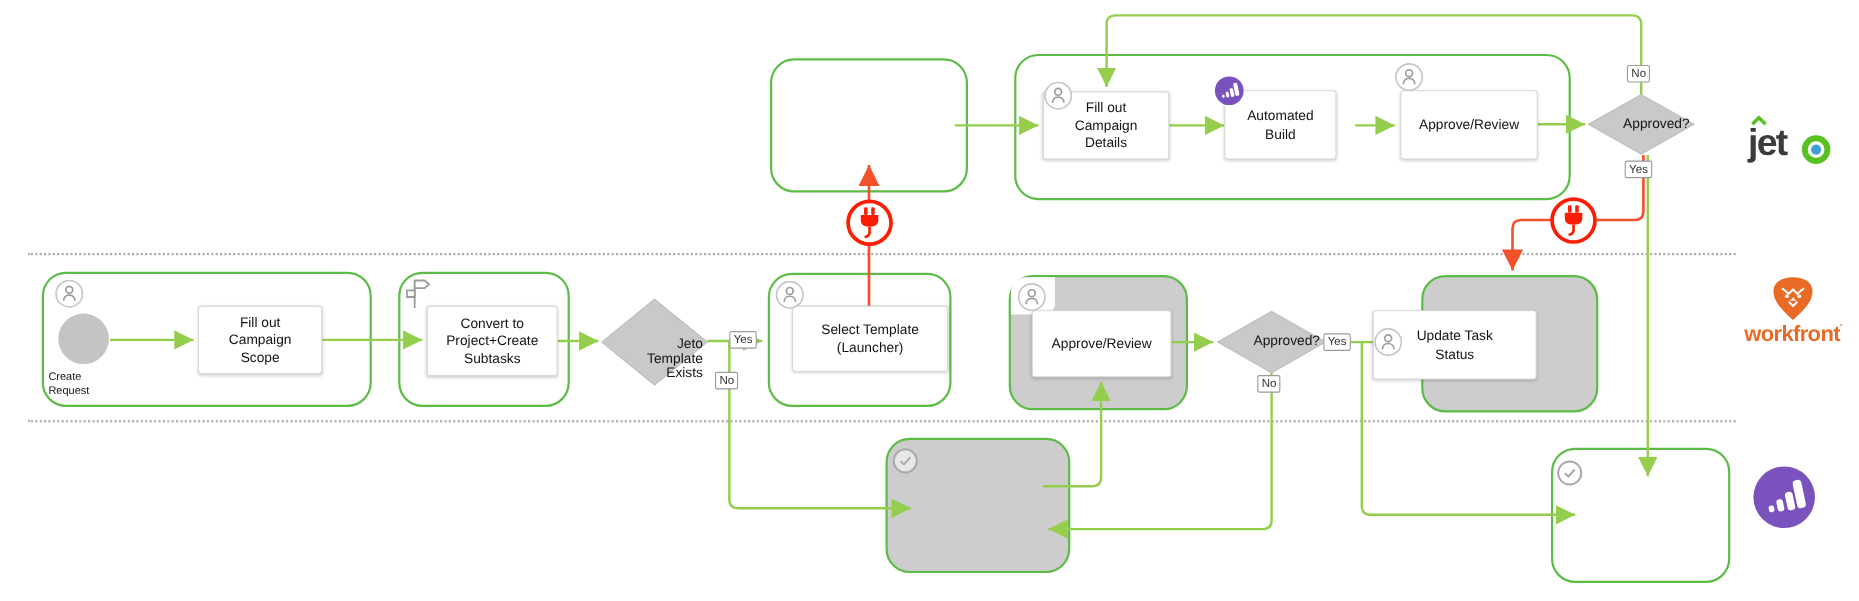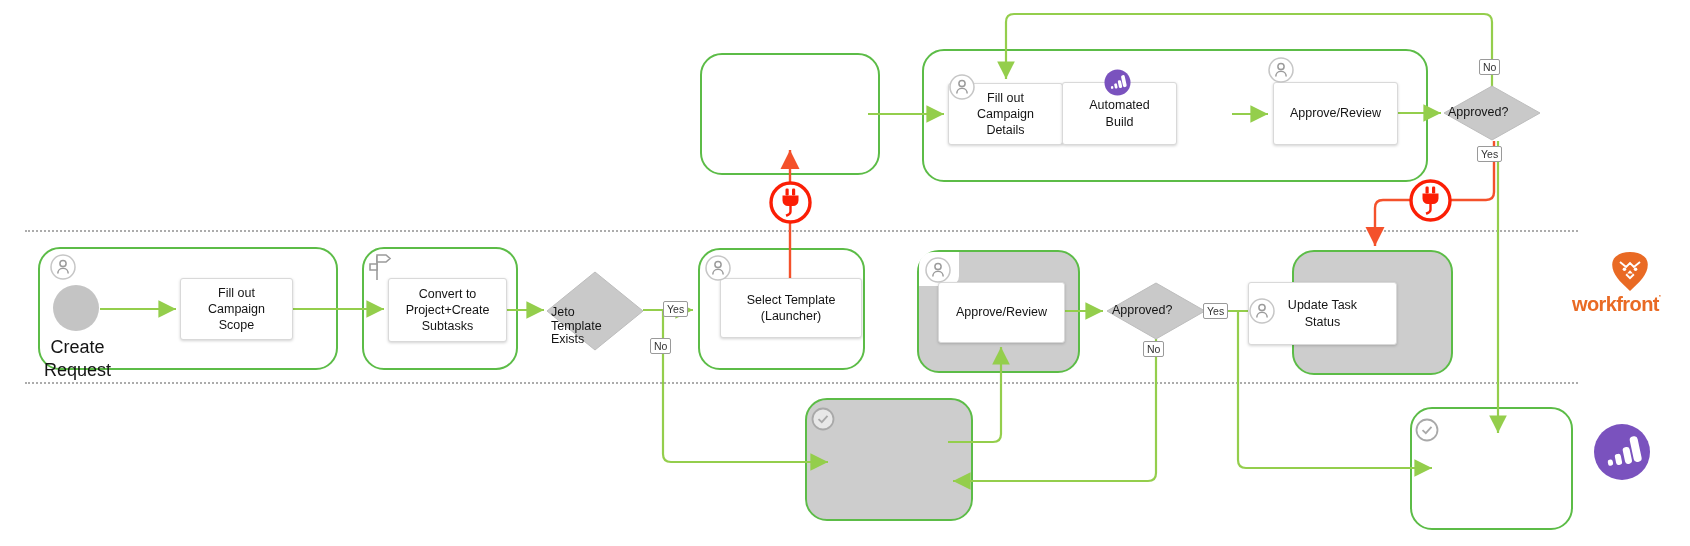--- a/index.html
+++ b/index.html
@@ -9,35 +9,35 @@
   }
   .sep{position:absolute;left:25px;width:1553px;height:0;border-top:2.5px dotted #ACACAC;}
   .container{position:absolute;border:2px solid #5CBC47;border-radius:22px;background:transparent;box-sizing:border-box;}
   .container.gray{background:#CDCDCD;}
   .node-box{
     position:absolute;background:#fff;border:1px solid #D9D9D9;border-radius:3px;
     box-shadow:0 1px 3px rgba(0,0,0,.18);display:flex;align-items:center;justify-content:center;
     text-align:center;font-size:12.5px;line-height:1.3;white-space:pre-line;box-sizing:border-box;z-index:6;
   }
   .svg-layer{position:absolute;left:0;top:0;z-index:4;}
-  .dlabel{position:absolute;z-index:6;text-align:left;font-size:12.5px;line-height:1.08;white-space:pre-line;}
+  .dlabel{position:absolute;z-index:6;text-align:right;font-size:12.5px;line-height:1.08;white-space:pre-line;}
   .yn{
     position:absolute;z-index:7;background:#fff;border:1px solid #9A9A9A;border-radius:2px;
     font-size:10.5px;color:#333;padding:1px 3px;line-height:1.15;
   }
   .icon{position:absolute;z-index:7;}
   .notch{position:absolute;background:#fff;border-radius:14px 0 10px 0;z-index:5;}
   .start-circle{position:absolute;width:46px;height:46px;border-radius:50%;background:#C4C4C4;z-index:6;}
-  .start-label{position:absolute;font-size:18px;line-height:1.3;white-space:pre-line;z-index:6;text-align:center;}
+  .start-label{position:absolute;font-size:10px;line-height:1.3;white-space:pre-line;z-index:6;}
   
   .jeto{position:absolute;left:1589px;top:101px;width:95px;height:62px;z-index:7;}
   .jeto-word{position:absolute;left:0px;top:10px;font-weight:bold;font-size:34px;color:#3B3B3B;letter-spacing:-1.5px;}
   .jeto-caret{position:absolute;left:2px;top:4px;}
   .jeto-o{position:absolute;left:48px;top:21px;}
-  .workfront{position:absolute;left:1572px;top:250px;width:116px;text-align:left;z-index:7;}
+  .workfront{position:absolute;left:1572px;top:250px;width:116px;text-align:center;z-index:7;}
   .wf-shield{display:block;margin:0 auto;}
   .wf-text{font-weight:bold;font-size:20px;color:#E96A24;letter-spacing:-0.6px;line-height:1;}
   .wf-tm{font-size:8px;vertical-align:top;}
   .marketo-logo{position:absolute;left:1593px;top:423px;z-index:7;}
 </style>
 </head>
 <body>
 
 <div id="canvas">
 
@@ -90,21 +90,21 @@
     <g stroke="#BDBDBD" stroke-width="1">
       <polygon points="1444,113 1492,86 1540,113 1492,140" fill="#C9C9C9"></polygon>
       <polygon points="547,311 595,272 643,311 595,350" fill="#C9C9C9"></polygon>
       <polygon points="1107,311 1156,283 1205,311 1156,339" fill="#C9C9C9"></polygon>
     </g>
   </svg>
 
   <div class="node-box" style="left:948px;top:83px;width:115px;height:62px">Fill out
 Campaign
 Details</div>
-  <div class="node-box" style="left:1062px;top:82px;width:115px;height:63px">Automated
+  <div class="node-box" style="left:1113px;top:82px;width:102px;height:63px">Automated
 Build</div>
   <div class="node-box" style="left:1273px;top:82px;width:125px;height:63px">Approve/Review</div>
   <div class="node-box" style="left:180px;top:278px;width:113px;height:62px">Fill out
 Campaign
 Scope</div>
   <div class="node-box" style="left:720px;top:278px;width:142px;height:60px">Select Template
 (Launcher)</div>
   <div class="node-box" style="left:388px;top:278px;width:119px;height:64px">Convert to
 Project+Create
 Subtasks</div>
@@ -199,20 +199,31 @@
   <svg class="icon" style="left:1408px;top:178px" width="45" height="45" viewBox="0 0 45 45">
     <circle cx="22.5" cy="22.5" r="19.5" fill="#fff" stroke="#FB1E05" stroke-width="3.4"></circle>
     <g fill="#FB1E05">
       <rect x="17.5" y="8.5" width="3.2" height="7" rx="1.2"></rect>
       <rect x="24" y="8.5" width="3.2" height="7" rx="1.2"></rect>
       <path d="M14.5 15.5 h16 v5 a5.5 5.5 0 0 1 -5.5 5.5 h-5 a5.5 5.5 0 0 1 -5.5 -5.5 z"></path>
     </g>
     <path d="M22.5 26 v5.5 c0 3 -2.5 3.5 -4.5 4.2" fill="none" stroke="#FB1E05" stroke-width="2.4"></path>
   </svg>
 
+  <div class="jeto">
+    <svg class="jeto-caret" width="16" height="9" viewBox="0 0 16 9">
+        <path d="M2 8 L8 2 L14 8" fill="none" stroke="#58C122" stroke-width="3.2"></path>
+      </svg>
+    <span class="jeto-word">jet</span>
+    <svg class="jeto-o" width="28" height="28" viewBox="0 0 28 28">
+      <circle cx="14" cy="14" r="13" fill="#58C122"></circle>
+      <circle cx="14" cy="14" r="7.6" fill="#fff"></circle>
+      <circle cx="14" cy="14" r="4.6" fill="#3D9FD9"></circle>
+    </svg>
+  </div>
 
   <div class="workfront">
     <svg class="wf-shield" width="40" height="44" viewBox="0 0 36 38">
       <path d="M18 1 C27.5 1 34 5.5 34 12.5 C34 21 27 28 18 36 C9 28 2 21 2 12.5 C2 5.5 8.5 1 18 1 Z" fill="#E96A24"></path>
       <g fill="none" stroke="#fff" stroke-width="1.7">
         <path d="M9 10 l5.5 4.5 l3.5 -3.5 l3.5 3.5 l5.5 -4.5"></path>
         <path d="M14.5 21 l3.5 3.5 l3.5 -3.5"></path>
       </g>
       <circle cx="13" cy="16.5" r="1.6" fill="#fff"></circle>
       <circle cx="23" cy="16.5" r="1.6" fill="#fff"></circle>

